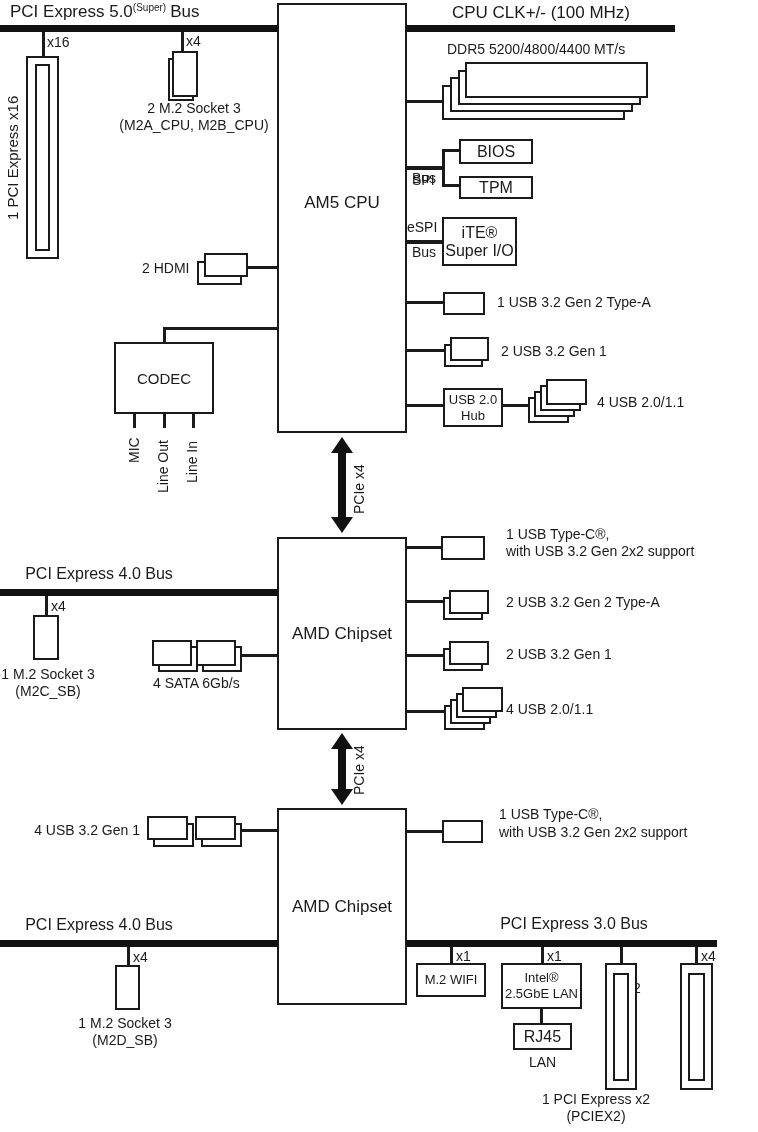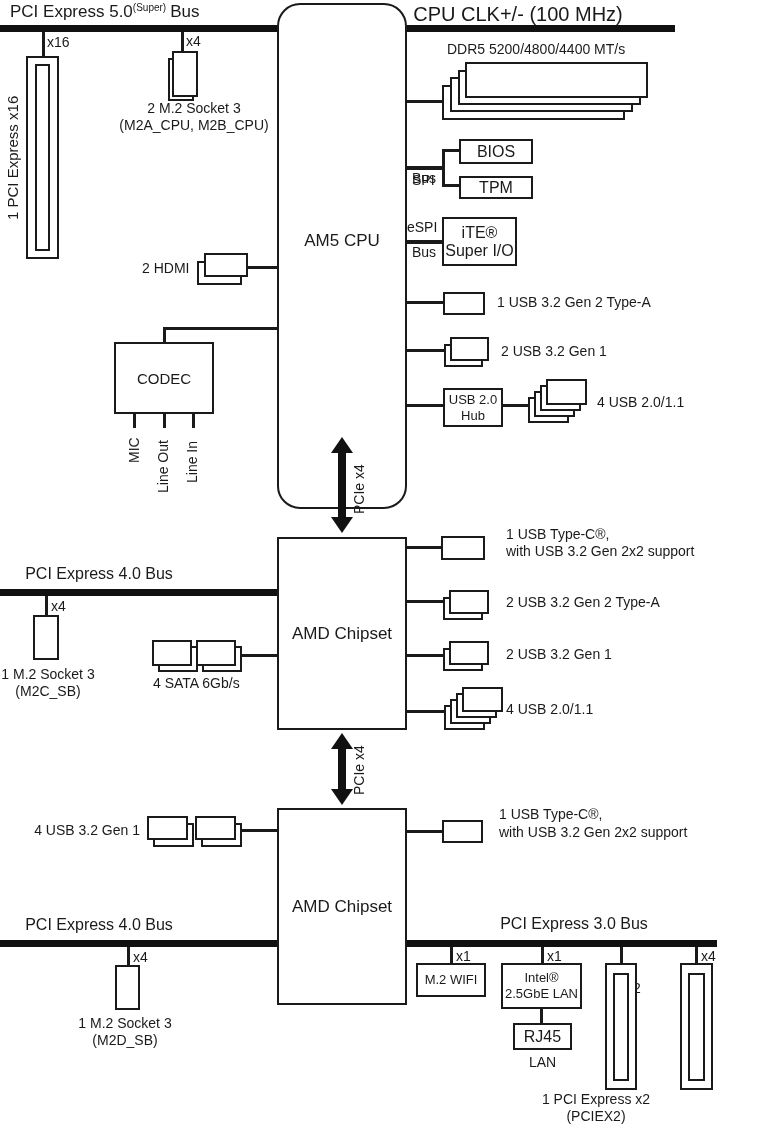--- a/index.html
+++ b/index.html
@@ -42,25 +42,25 @@
 
   <div class="lineV" style="left:181px;top:32px;height:19px;"></div>
   <div class="lane" style="left:186px;top:33px;">x4</div>
   <div class="box" style="left:168px;top:58px;width:26px;height:43px;"></div>
   <div class="box" style="left:172px;top:51px;width:26px;height:46px;"></div>
   <div class="two" style="left:109px;top:100px;width:170px;">
     <div>2 M.2 Socket 3</div>
     <div>(M2A_CPU, M2B_CPU)</div>
   </div>
 
-  <div class="box boxc" style="left:277px;top:3px;width:130px;height:506px;font-size:17px;padding-bottom:30px;border-radius:23px;">
+  <div class="box boxc" style="left:277px;top:3px;width:130px;height:430px;font-size:17px;padding-bottom:30px;">
       <span>AM5 CPU</span>
     </div>
 
-  <div class="title titleC" style="left:384px;top:3px;width:268px;font-size:20px;">CPU CLK+/- (100 MHz)</div>
+  <div class="title titleC" style="left:407px;top:3px;width:268px;font-size:17px;">CPU CLK+/- (100 MHz)</div>
   <div class="bar" style="left:407px;top:25px;width:268px;"></div>
 
   <div class="lbl" style="left:447px;top:41px;">DDR5 5200/4800/4400 MT/s</div>
   <div class="lineH" style="left:407px;top:100px;width:36px;"></div>
   <div class="box" style="left:442px;top:85px;width:183px;height:35px;"></div>
   <div class="box" style="left:450px;top:77px;width:183px;height:35px;"></div>
   <div class="box" style="left:458px;top:70px;width:183px;height:35px;"></div>
   <div class="box" style="left:465px;top:62px;width:183px;height:36px;"></div>
 
   <div class="lane" style="left:412px;top:144px;margin-top:28px;">SPI</div>

